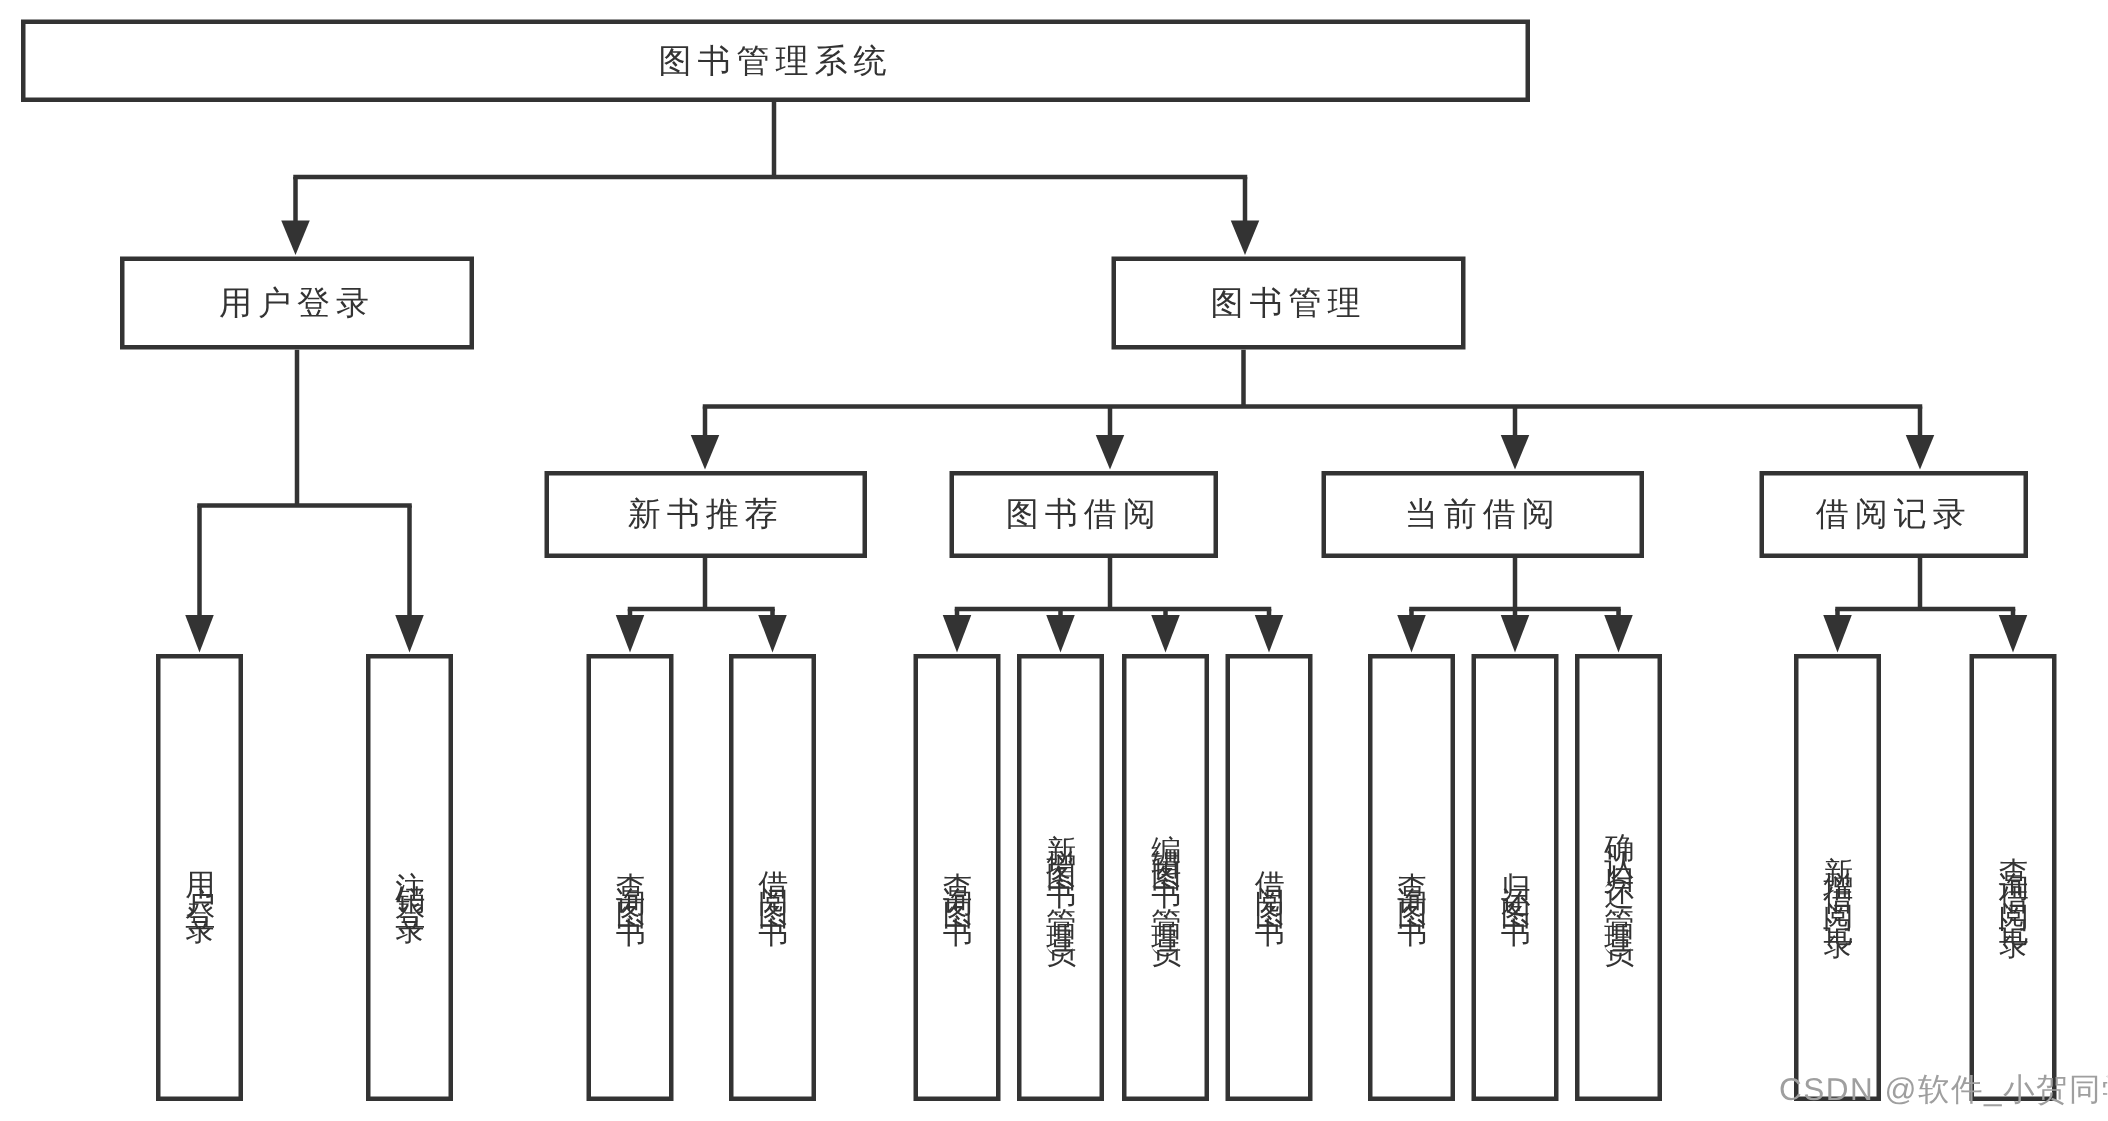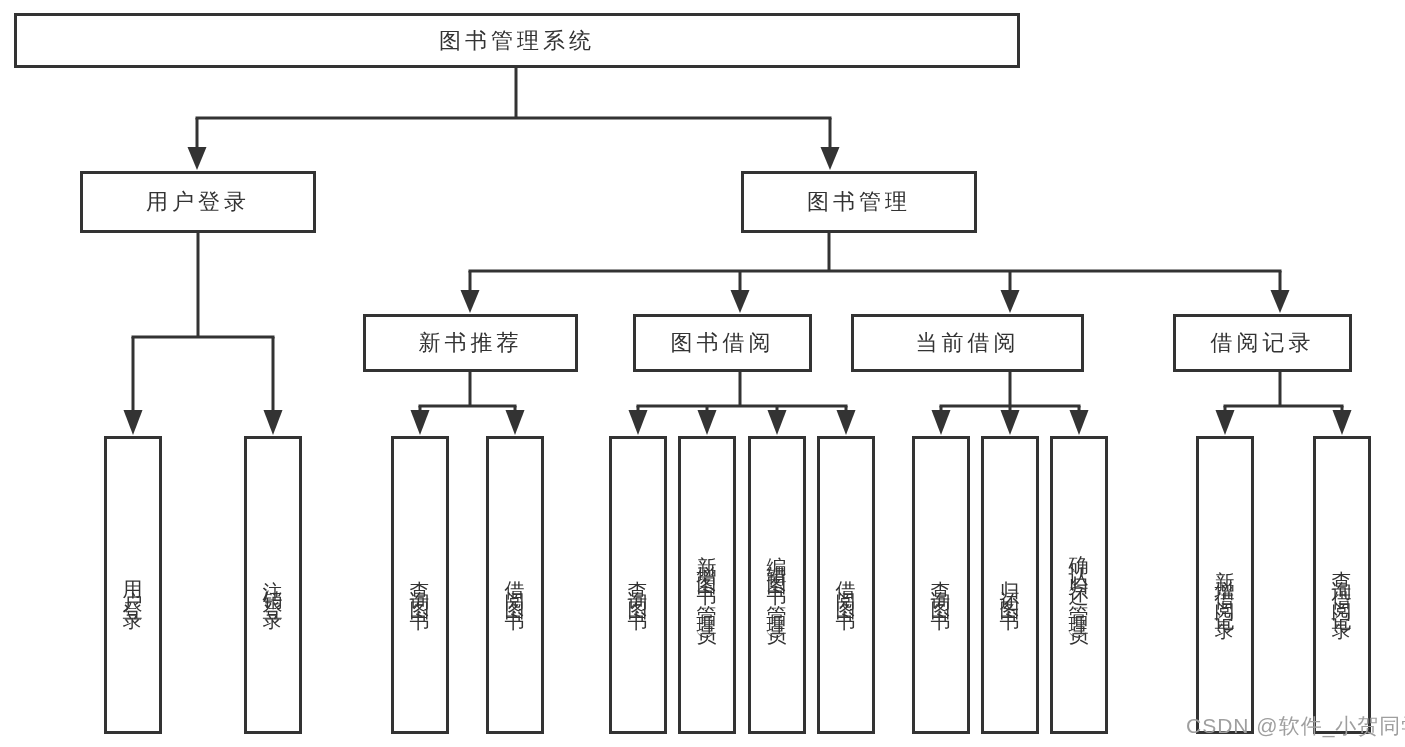--- a/index.html
+++ b/index.html
@@ -113,21 +113,21 @@
     <polygon class="ah" points="1332.5,410 1351.5,410 1342,435"></polygon>
   </svg>
 
   <div class="box hlabel" style="left:14px;top:13px;width:1006px;height:55px">图书管理系统</div>
 
   <div class="box hlabel" style="left:80px;top:171px;width:236px;height:62px">用户登录</div>
   <div class="box hlabel" style="left:741px;top:171px;width:236px;height:62px">图书管理</div>
 
   <div class="box hlabel" style="left:363px;top:314px;width:215px;height:58px">新书推荐</div>
   <div class="box hlabel" style="left:633px;top:314px;width:179px;height:58px">图书借阅</div>
-  <div class="box hlabel" style="left:851px;top:314px;width:233px;height:58px">当前借阅</div>
+  <div class="box hlabel" style="left:881px;top:314px;width:215px;height:58px">当前借阅</div>
   <div class="box hlabel" style="left:1173px;top:314px;width:179px;height:58px">借阅记录</div>
 
   <div class="box vbox" style="left:104px;top:436px;width:58px;height:298px">用户登录</div>
   <div class="box vbox" style="left:244px;top:436px;width:58px;height:298px">注销登录</div>
 
   <div class="box vbox" style="left:391px;top:436px;width:58px;height:298px">查询图书</div>
   <div class="box vbox" style="left:486px;top:436px;width:58px;height:298px">借阅图书</div>
 
   <div class="box vbox" style="left:609px;top:436px;width:58px;height:298px">查询图书</div>
   <div class="box vbox" style="left:678px;top:436px;width:58px;height:298px">新增图书（管理员）</div>

